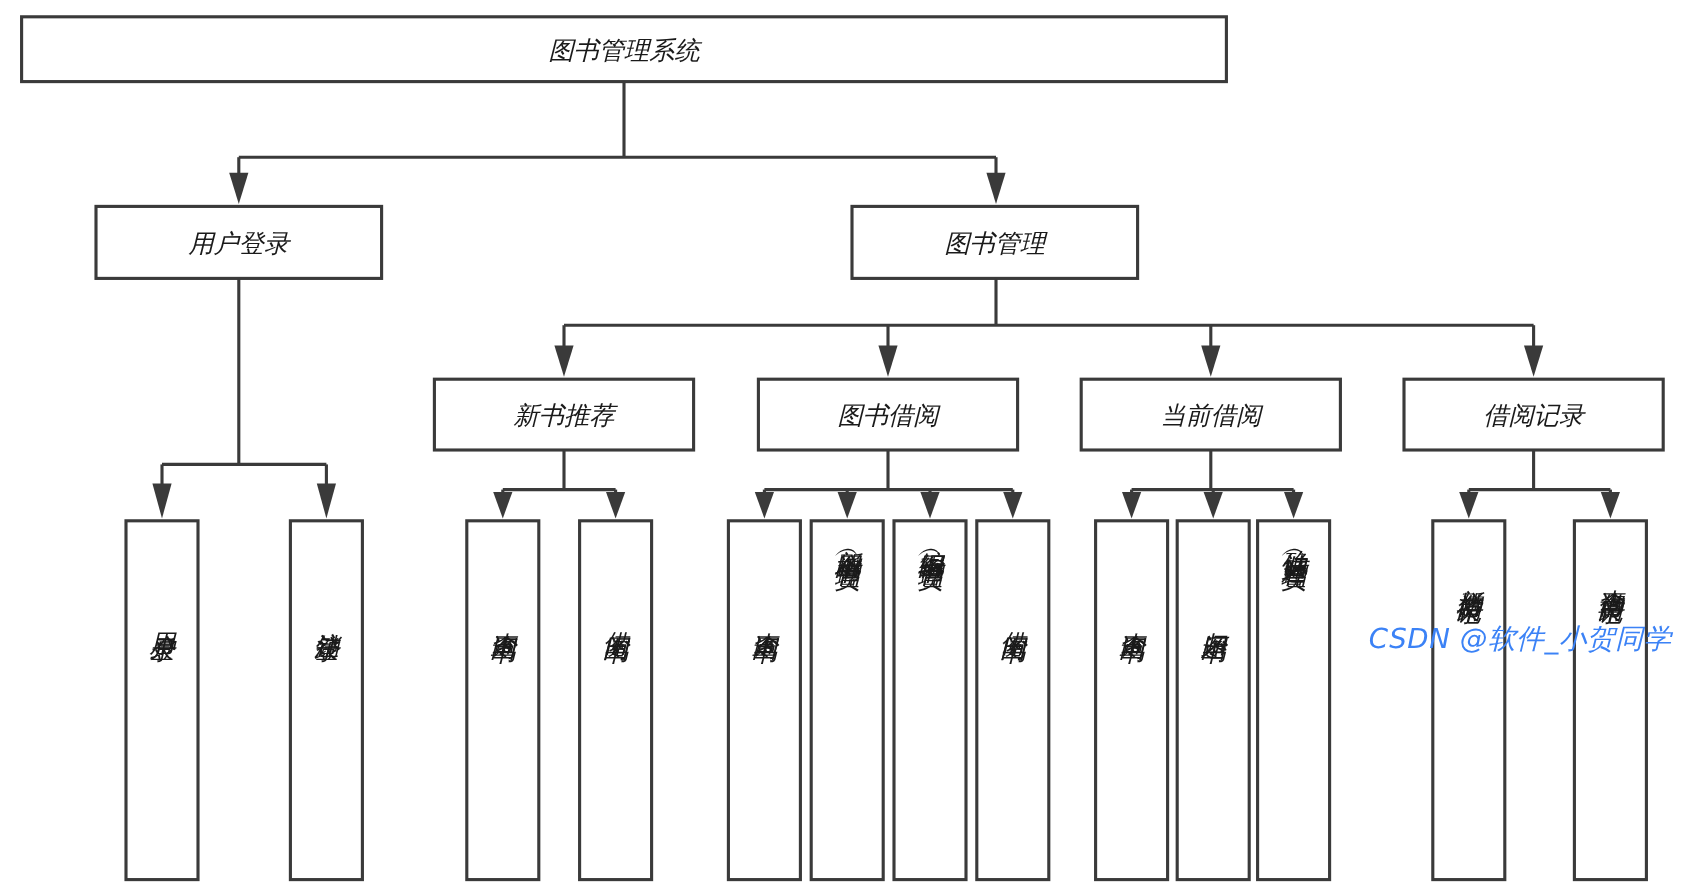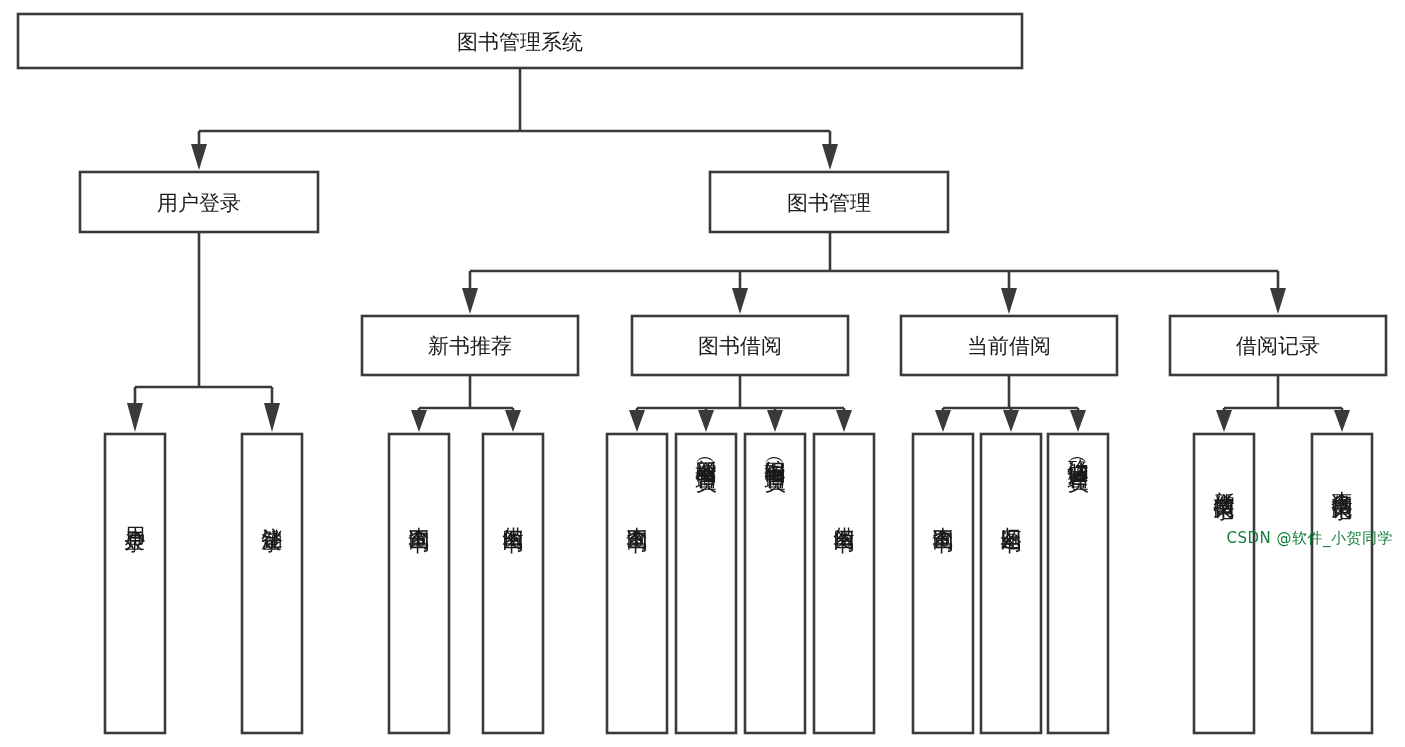--- a/index.html
+++ b/index.html
@@ -11,20 +11,21 @@
     width: 1405px;
     height: 747px;
     font-family: "DejaVu Sans", "Liberation Sans", sans-serif;
     position: relative;
     overflow: hidden;
   }
   #diagram-root {
     position: relative;
     width: 1405px;
     height: 554px;
+    font-style: italic;
   }
   svg.flow {
     position: absolute;
     top: 0;
     left: 0;
     width: 1405px;
     height: 747px;
     display: block;
   }
   .node-rect {
@@ -66,22 +67,22 @@
     position: absolute;
     display: flex;
     align-items: flex-start;
     justify-content: center;
   }
   .watermark {
     position: absolute;
     right: 12px;
     bottom: 6px;
     font-family: "DejaVu Sans", "Liberation Sans", sans-serif;
-    font-size: 15px;
-    color: #15803d;
+    font-size: 23px;
+    color: #3b82f6;
     letter-spacing: 0.5px;
     pointer-events: none;
     white-space: nowrap;
   }
 </style>
 </head>
 <body>
 
 <div id="diagram-root">
 

